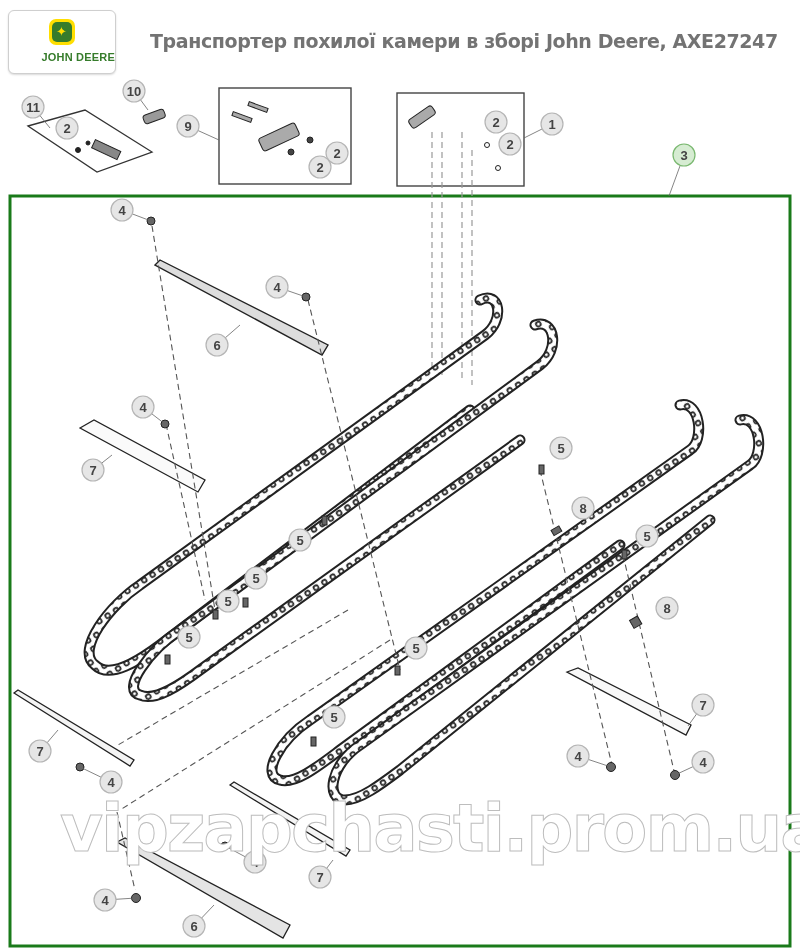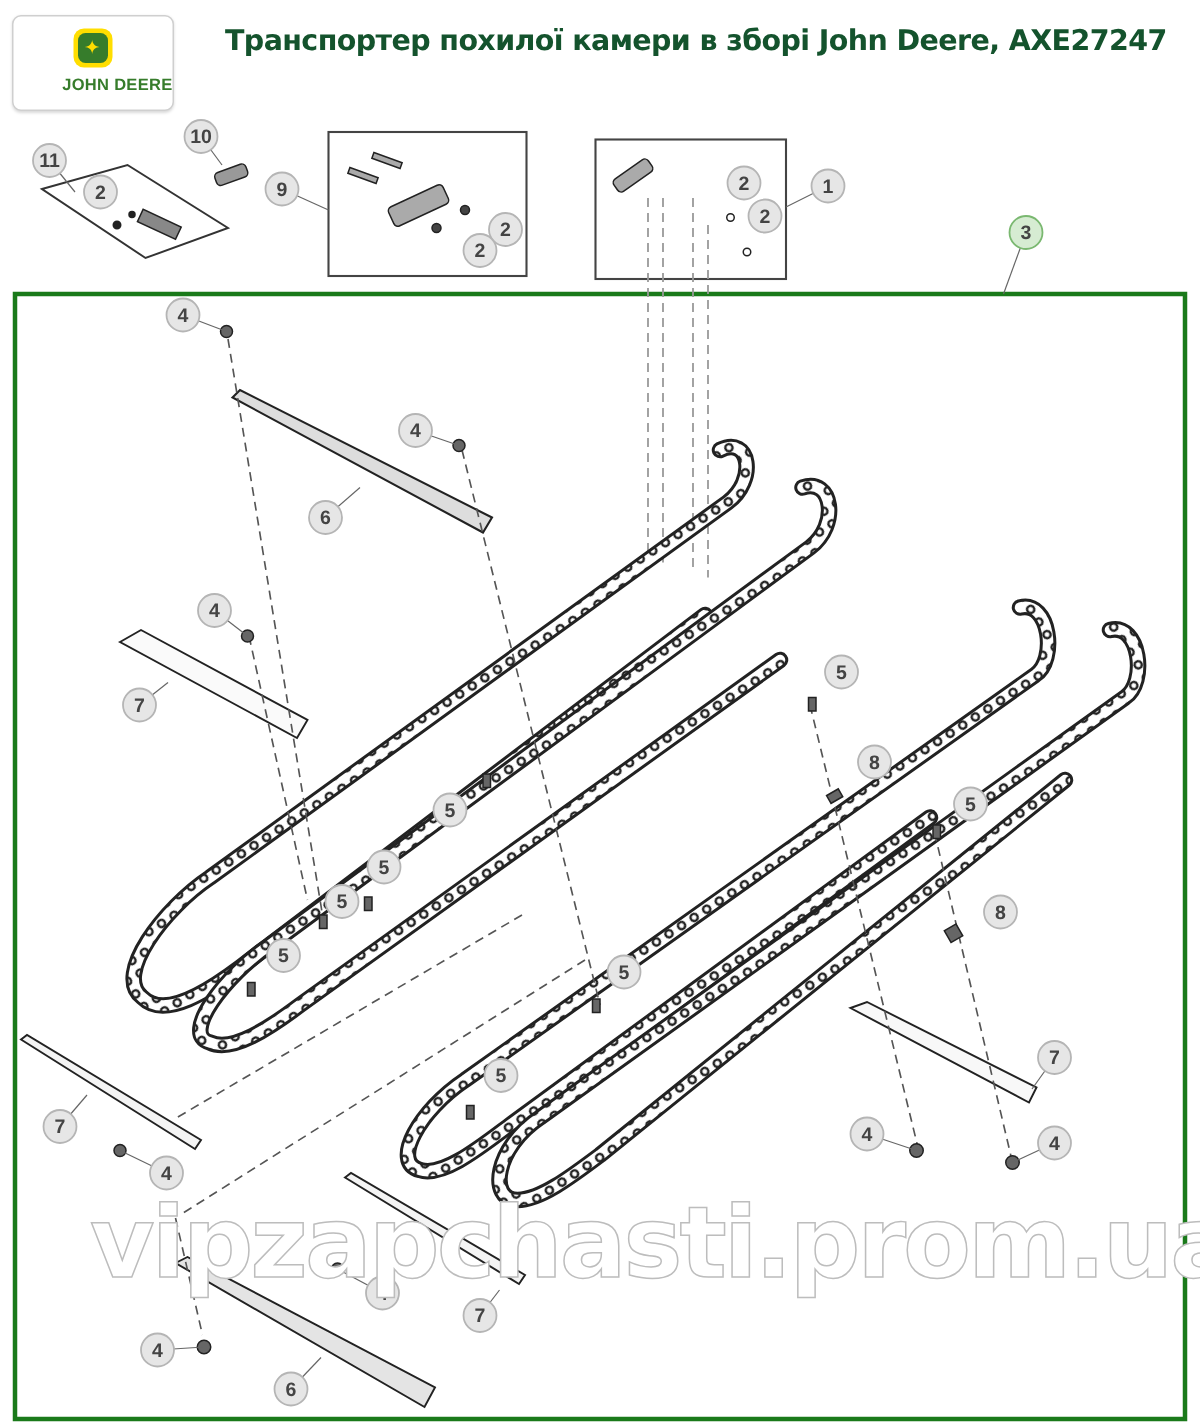--- a/index.html
+++ b/index.html
@@ -2,21 +2,21 @@
 <html><head>
 <meta charset="utf-8">
 <style>
   html, body { margin:0; padding:0; background:#ffffff; }
   body { width:800px; height:951px; position:relative; overflow:hidden; font-family:"Liberation Sans", sans-serif; }
   .logo-box { position:absolute; left:8px; top:10px; width:106px; height:62px; border:1px solid #cfcfcf; border-radius:6px; background:#fff; box-shadow:0 1px 2px rgba(0,0,0,0.15); }
   .logo-emblem { position:absolute; left:40px; top:8px; width:26px; height:26px; border-radius:7px; background:#ffde00; }
   .logo-emblem-inner { position:absolute; left:3px; top:3px; width:20px; height:20px; border-radius:5px; background:#367c2b; }
   .logo-deer { position:absolute; left:4px; top:3px; font-size:13px; color:#ffde00; line-height:14px; }
   .logo-text { position:absolute; left:0; width:106px; top:40px; text-align:right; font-size:11px; font-weight:bold; color:#367c2b; letter-spacing:0.2px; }
-  .title { position:absolute; left:150px; top:16px; font-size:19px; font-weight:bold; color:#14532d; white-space:nowrap; font-family:"DejaVu Sans", sans-serif; letter-spacing:-0.4px; }
+  .title { position:absolute; left:150px; top:30px; font-size:19px; font-weight:bold; color:#737373; white-space:nowrap; font-family:"DejaVu Sans", sans-serif; letter-spacing:-0.4px; }
   svg.diagram { position:absolute; left:0; top:0; }
   .callout-text { font-family:"Liberation Sans", sans-serif; font-weight:bold; font-size:13px; fill:#444; }
   .watermark { position:absolute; left:60px; top:790px; font-size:66px; color:#fff; -webkit-text-stroke:1px #bdbdbd; font-family:"DejaVu Sans", sans-serif; font-weight:700; letter-spacing:-2px; white-space:nowrap; pointer-events:none; }
 </style>
 </head>
 <body>
 
 <div class="logo-box">
   <div class="logo-emblem">
     <div class="logo-emblem-inner">

